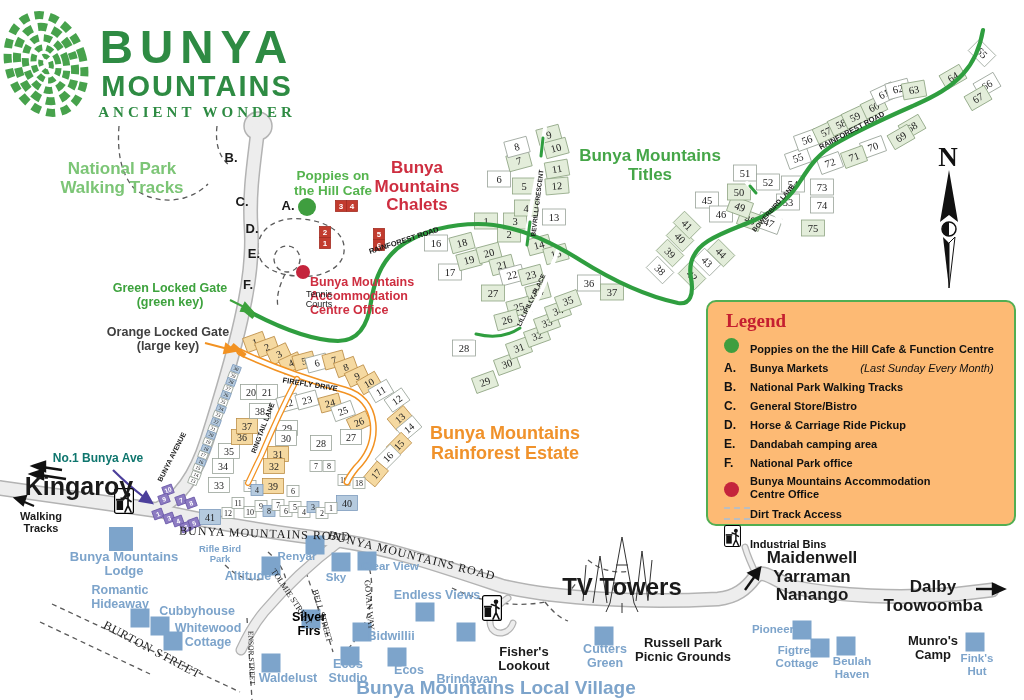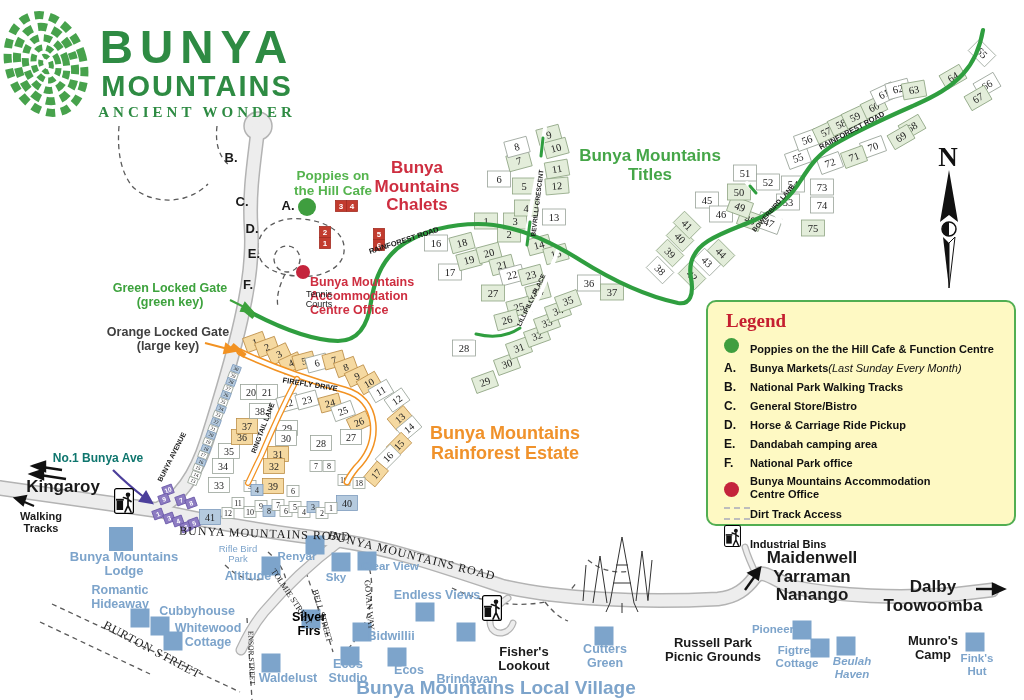--- a/index.html
+++ b/index.html
@@ -6,29 +6,29 @@
   #stage{position:relative;width:1024px;height:700px;background:#ffffff;overflow:hidden;
          font-family:"Liberation Sans",sans-serif;}
   #map-svg{position:absolute;left:0;top:0;}
   #label-layer{position:absolute;left:0;top:0;width:1024px;height:700px;pointer-events:none;}
   .lbl{position:absolute;transform:translate(-50%,-50%);white-space:pre-line;text-align:center;
        line-height:1.1;font-weight:bold;color:#1a1a1a;}
   .lbl.left{transform:translate(0,-50%);text-align:left;}
   .lbl.serif{font-family:"Liberation Serif",serif;}
   .lotnum{font-family:"Liberation Serif",serif;fill:#222;}
   .lotnum-inv{font-family:"Liberation Sans",sans-serif;font-weight:bold;fill:#fff;}
-  #legend-box{position:absolute;left:706px;top:300px;width:310px;height:226px;background:#fef9c3;
+  #legend-box{position:absolute;left:706px;top:300px;width:310px;height:226px;background:#fdba74;
       border:2px solid #52ae52;border-radius:10px;box-sizing:border-box;padding:8px 12px 6px 12px;}
   #legend-title{font-family:"Liberation Serif",serif;font-weight:bold;color:#c51f30;font-size:19px;
       margin:0 0 6px 6px;}
   .legend-row{display:flex;align-items:flex-end;margin-bottom:5px;}
   .legend-ic{width:30px;flex:0 0 30px;text-align:left;font-weight:bold;font-size:12px;color:#111;
       padding-left:4px;box-sizing:border-box;}
   .legend-tx{font-size:11px;font-weight:bold;color:#111;line-height:1.15;white-space:pre-line;}
-  .legend-tx .it{font-style:italic;font-weight:normal;}
+  .legend-tx .it{font-style:italic;font-weight:normal;margin-left:32px;}
   .dot{display:inline-block;width:15px;height:15px;border-radius:50%;}
   .dash-ic{width:26px;height:9px;border-top:2px dashed #bdbdbd;border-bottom:2px dashed #bdbdbd;margin-top:2px;}
   #compass-n{position:absolute;font-family:"Liberation Serif",serif;font-weight:bold;font-size:27px;
       color:#111;left:948px;top:157px;transform:translate(-50%,-50%);}
   .logo-line{position:absolute;color:#2e8b43;transform:translate(-50%,-50%);font-weight:bold;white-space:nowrap;}
 </style>
 </head>
 <body>
 
 <div id="stage">
@@ -905,57 +905,60 @@
         <div class="legend-row">
           <div class="legend-ic"><svg width="17" height="22" viewBox="0 0 20 26">
               <use href="#binsym"></use>
             </svg></div>
           <div class="legend-tx">Industrial Bins</div>
         </div>
       </div>
 </div>
 
 <div id="label-layer">
+      <div class="lbl" style="left: 122px; top: 179px; font-size: 17px; color: rgb(124, 197, 118);">National Park
+Walking Tracks</div>
       <div class="lbl" style="left: 333px; top: 184px; font-size: 13.5px; color: rgb(85, 180, 78);">Poppies on
 the Hill Cafe</div>
       <div class="lbl" style="left: 417px; top: 187px; font-size: 17px; color: rgb(206, 46, 64);">Bunya
 Mountains
 Chalets</div>
       <div class="lbl" style="left: 650px; top: 166px; font-size: 17px; color: rgb(69, 166, 72);">Bunya Mountains
 Titles</div>
       <div class="lbl left" style="left: 310px; top: 297px; font-size: 12.5px; color: rgb(206, 46, 64);">Bunya Mountains
 Accommodation
 Centre Office</div>
       <div class="lbl" style="left: 170px; top: 296px; font-size: 12.5px; color: rgb(61, 162, 61);">Green Locked Gate
 (green key)</div>
       <div class="lbl" style="left: 168px; top: 340px; font-size: 12.5px; color: #404040;">Orange Locked Gate
 (large key)</div>
       <div class="lbl" style="left: 288px; top: 300px; font-size: 9px; font-weight: normal; margin-left: 31px;">Tennis
 Courts</div>
       <div class="lbl" style="left: 505px; top: 444px; font-size: 18px; color: rgb(240, 146, 43);">Bunya Mountains
 Rainforest Estate</div>
       <div class="lbl" style="left: 98px; top: 459px; font-size: 12px; color: #0f766e;">No.1 Bunya Ave</div>
-      <div class="lbl" style="left: 63px; top: 487px; font-size: 17px; text-align: right;">Kingaroy</div>
+      <div class="lbl" style="left: 79px; top: 487px; font-size: 25px; text-align: right;">Kingaroy</div>
       <div class="lbl" style="left: 41px; top: 522px; font-size: 11px;">Walking
 Tracks</div>
       <div class="lbl" style="left: 124px; top: 564px; font-size: 13px; color: rgb(125, 164, 203);">Bunya Mountains
 Lodge</div>
-      <div class="lbl" style="left: 238px; top: 554px; font-size: 9.5px; color: rgb(125, 164, 203); font-weight: normal;">Rifle Bird
+      <div class="lbl" style="left: 220px; top: 554px; font-size: 9.5px; color: rgb(125, 164, 203); font-weight: bold;">Rifle Bird
 Park</div>
       <div class="lbl" style="left: 496px; top: 688px; font-size: 19px; color: rgb(125, 164, 203);">Bunya Mountains Local Village</div>
+      <div class="lbl" style="left: 622px; top: 587px; font-size: 24px;">TV Towers</div>
       <div class="lbl" style="left: 812px; top: 577px; font-size: 17px;">Maidenwell
 Yarraman
 Nanango</div>
       <div class="lbl" style="left: 933px; top: 597px; font-size: 17px;">Dalby
 Toowoomba</div>
       <div class="lbl" style="left: 933px; top: 648px; font-size: 13px;">Munro's
 Camp</div>
       <div class="lbl" style="left: 524px; top: 659px; font-size: 13px;">Fisher's
 Lookout</div>
-      <div class="lbl" style="left: 683px; top: 650px; font-size: 13px; margin-left: 30px;">Russell Park
+      <div class="lbl" style="left: 683px; top: 650px; font-size: 13px;">Russell Park
 Picnic Grounds</div>
       <div class="lbl" style="left: 288px; top: 206px; font-size: 13px;">A.</div>
       <div class="lbl" style="left: 231px; top: 158px; font-size: 13px;">B.</div>
       <div class="lbl" style="left: 242px; top: 202px; font-size: 13px;">C.</div>
       <div class="lbl" style="left: 252px; top: 229px; font-size: 13px;">D.</div>
       <div class="lbl" style="left: 254px; top: 254px; font-size: 13px;">E.</div>
       <div class="lbl" style="left: 248px; top: 285px; font-size: 13px;">F.</div>
       <div class="lbl" style="left: 404px; top: 241px; font-size: 7.5px; transform: translate(-50%, -50%) rotate(-18deg);">RAINFOREST ROAD</div>
       <div class="lbl" style="left: 852px; top: 131px; font-size: 7.5px; transform: translate(-50%, -50%) rotate(-28deg);">RAINFOREST ROAD</div>
       <div class="lbl" style="left: 537px; top: 203px; font-size: 6.5px; transform: translate(-50%, -50%) rotate(-83deg);">BEVRILLI CRESCENT</div>
@@ -987,19 +990,19 @@
       <div class="lbl" style="left: 120px; top: 598px; font-size: 12.5px; color: rgb(125, 164, 203);">Romantic
 Hideaway</div>
       <div class="lbl" style="left: 197px; top: 612px; font-size: 12.5px; color: rgb(125, 164, 203);">Cubbyhouse</div>
       <div class="lbl" style="left: 208px; top: 636px; font-size: 12.5px; color: rgb(125, 164, 203);">Whitewood
 Cottage</div>
       <div class="lbl" style="left: 605px; top: 657px; font-size: 12.5px; color: rgb(125, 164, 203);">Cutters
 Green</div>
       <div class="lbl" style="left: 773px; top: 629px; font-size: 11.5px; color: rgb(125, 164, 203);">Pioneer</div>
       <div class="lbl" style="left: 797px; top: 657px; font-size: 11.5px; color: rgb(125, 164, 203);">Figtree
 Cottage</div>
-      <div class="lbl" style="left: 852px; top: 668px; font-size: 11.5px; color: rgb(125, 164, 203); font-style: italic;">Beulah
+      <div class="lbl" style="left: 852px; top: 668px; font-size: 11.5px; color: rgb(125, 164, 203);">Beulah
 Haven</div>
       <div class="lbl" style="left: 977px; top: 665px; font-size: 11.5px; color: rgb(125, 164, 203);">Fink's
 Hut</div>
     </div>
 
 </div>
 
 </body></html>

